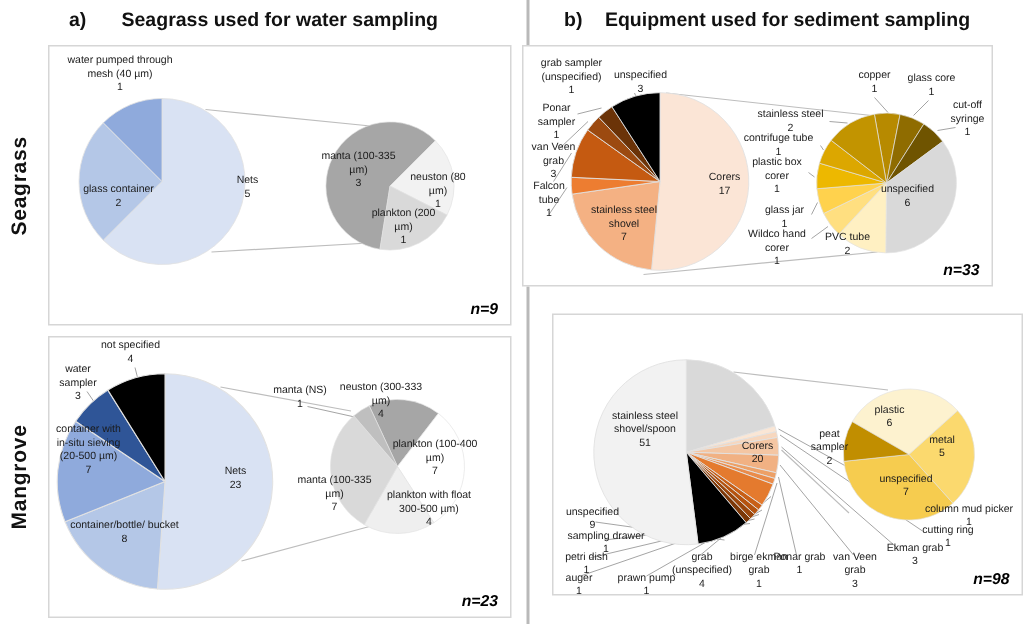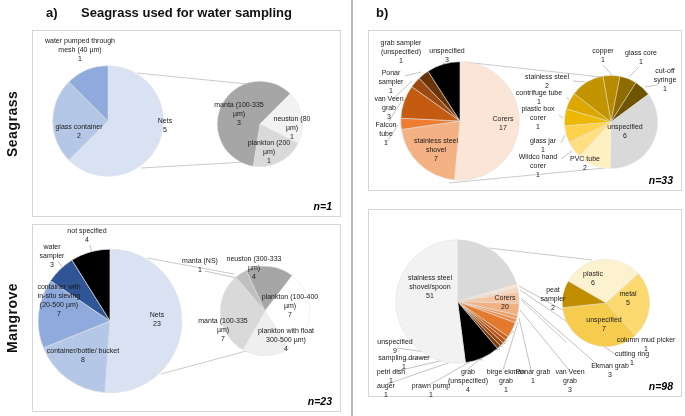--- a/index.html
+++ b/index.html
@@ -21,20 +21,21 @@
   .lead line.exp{stroke:#bdbdbd;stroke-width:0.8;}
 </style>
 </head>
 <body>
 
 <div class="fig">
 
   <span class="hdr-label" style="left:46px">a)</span>
   <span class="hdr-title" style="left:32px;width:309px">Seagrass used for water sampling</span>
   <span class="hdr-label" style="left:376px">b)</span>
+  <span class="hdr-title" style="left:368px;width:314px">Equipment used for sediment sampling</span>
 
   <div class="vdivider"></div>
 
   <div class="rowlbl" style="top:30px;height:187px">Seagrass</div>
   <div class="rowlbl" style="top:224px;height:188px">Mangrove</div>
 
   <div class="panel" style="left:32px;top:30px;width:309px;height:187px">
     <svg class="lead" width="309" height="187">
       <line class="exp" x1="104" y1="42" x2="214" y2="53"></line>
       <line class="exp" x1="108" y1="137" x2="213" y2="131"></line>
@@ -59,24 +60,24 @@
     <div class="sl" style="left:6px;top:92px;width:80px">glass container
 2</div>
     <div class="sl" style="left:112px;top:86px;width:40px">Nets
 5</div>
     <div class="sl" style="left:178px;top:70px;width:56px">manta (100-335 µm)
 3</div>
     <div class="sl" style="left:234px;top:84px;width:50px">neuston (80 µm)
 1</div>
     <div class="sl" style="left:210px;top:108px;width:52px">plankton (200 µm)
 1</div>
-    <div class="nlbl">n=1</div>
-  </div>
-
-  <div class="panel" style="left:368px;top:30px;width:314px;height:161px">
+    <div class="nlbl">n=9</div>
+  </div>
+
+  <div class="panel" style="left:348px;top:30px;width:314px;height:161px">
     <svg class="lead" width="314" height="187">
       <line class="exp" x1="95" y1="31" x2="232" y2="46"></line>
       <line class="exp" x1="80" y1="152" x2="236" y2="137"></line>
       <line x1="36" y1="45" x2="52" y2="41"></line>
       <line x1="24" y1="68" x2="43" y2="50"></line>
       <line x1="20" y1="90" x2="32" y2="71"></line>
       <line x1="17" y1="112" x2="29" y2="94"></line>
       <line x1="77" y1="38" x2="74" y2="31"></line>
       <line x1="234" y1="34" x2="243" y2="44"></line>
       <line x1="270" y1="36" x2="260" y2="46"></line>

